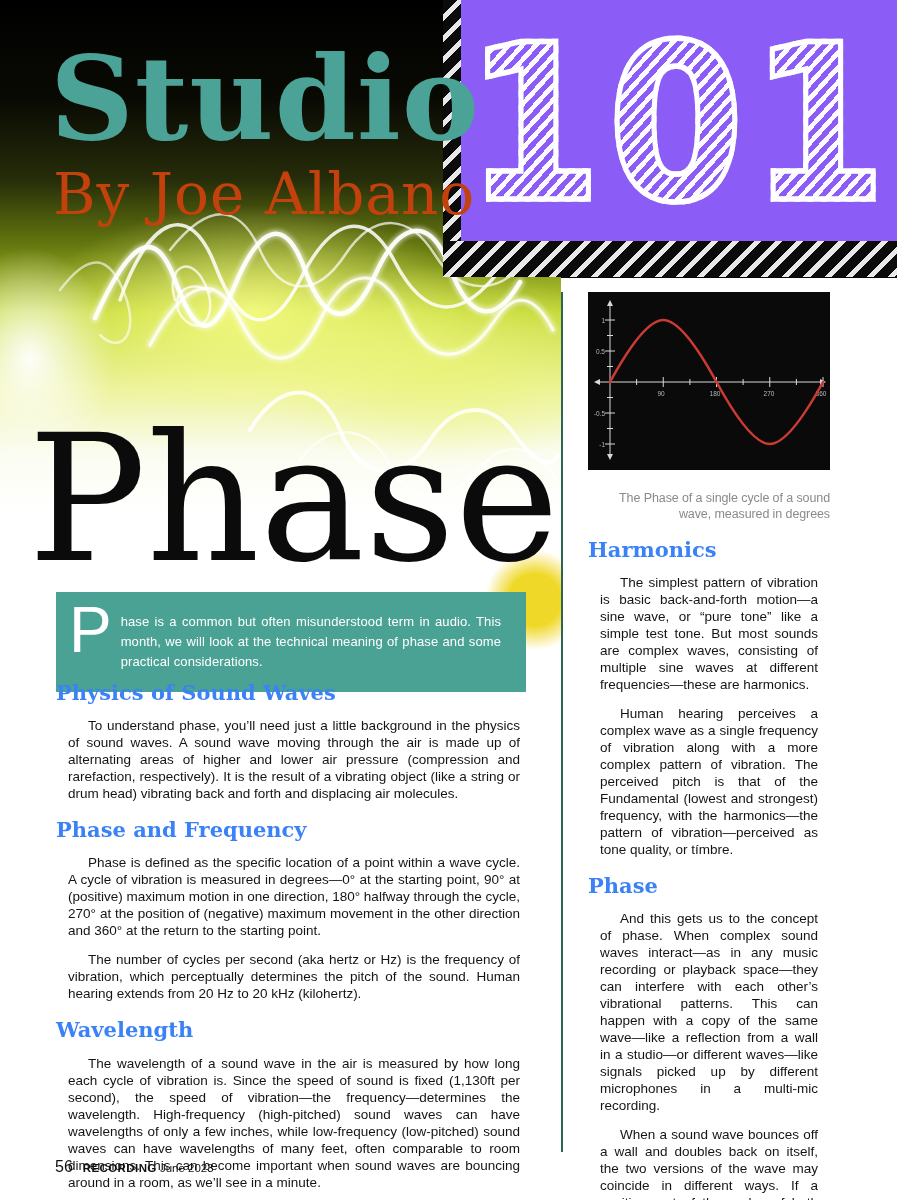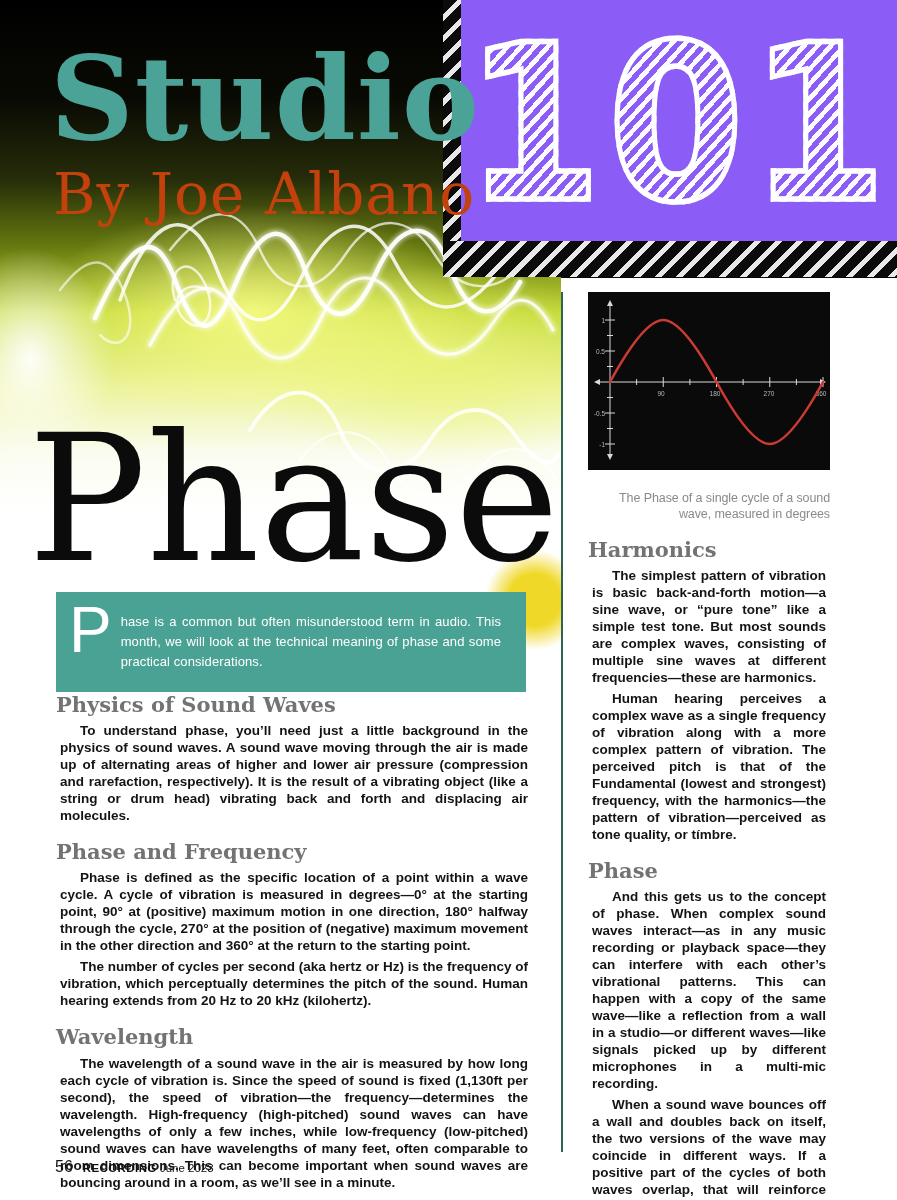--- a/index.html
+++ b/index.html
@@ -44,24 +44,24 @@
     color:#0b0b0b;letter-spacing:0px;}
   
   .intro-box{position:absolute;left:56px;top:592px;width:470px;z-index:4;
     background:#4aa294;color:#fff;padding:9px 14px 9px 13px;box-sizing:border-box;}
   .dropcap{float:left;font-size:64px;line-height:50px;padding:4px 9px 0 0;font-weight:400;}
   .intro-text{margin:11px;font-size:13px;line-height:1.55;text-align:justify;letter-spacing:.1px;}
   
   .left-col{position:absolute;left:56px;top:680px;width:476px;z-index:4;}
   .right-col{position:absolute;left:588px;top:292px;width:242px;z-index:4;}
   .sec-heading{font-family:"DejaVu Serif",serif;font-weight:700;font-size:21px;line-height:1.2;
-    color:#737373;margin:15px 0 5px 0;}
-  .section:first-child .sec-heading{margin-top:12px;}
-  .body-p{margin:4px;font-size:13.5px;line-height:17px;text-align:justify;
-    text-indent:20px;color:#141414;font-weight:bold;}
+    color:#3b82f6;margin:15px 0 5px 0;}
+  .section:first-child .sec-heading{margin-top:0;}
+  .body-p{margin:12px;font-size:13.5px;line-height:17px;text-align:justify;
+    text-indent:20px;color:#141414;}
   .right-col .body-p{line-height:17px;}
   
   .chart-box{width:242px;height:178px;background:#0a0a0a;}
   .chart-caption{width:242px;margin-top:16px;text-align:right;font-size:12.5px;line-height:1.28;
     color:#8a8a8a;letter-spacing:-.1px;}
   .tick-label{font-family:"Liberation Sans",sans-serif;font-size:6.5px;fill:#b9b9b9;}
   
   .footer{position:absolute;left:55px;top:1158px;z-index:4;font-size:11.5px;color:#111;}
   .footer .pgnum{font-size:16px;margin-right:10px;}
   .footer .mag{font-weight:700;letter-spacing:.4px;}

